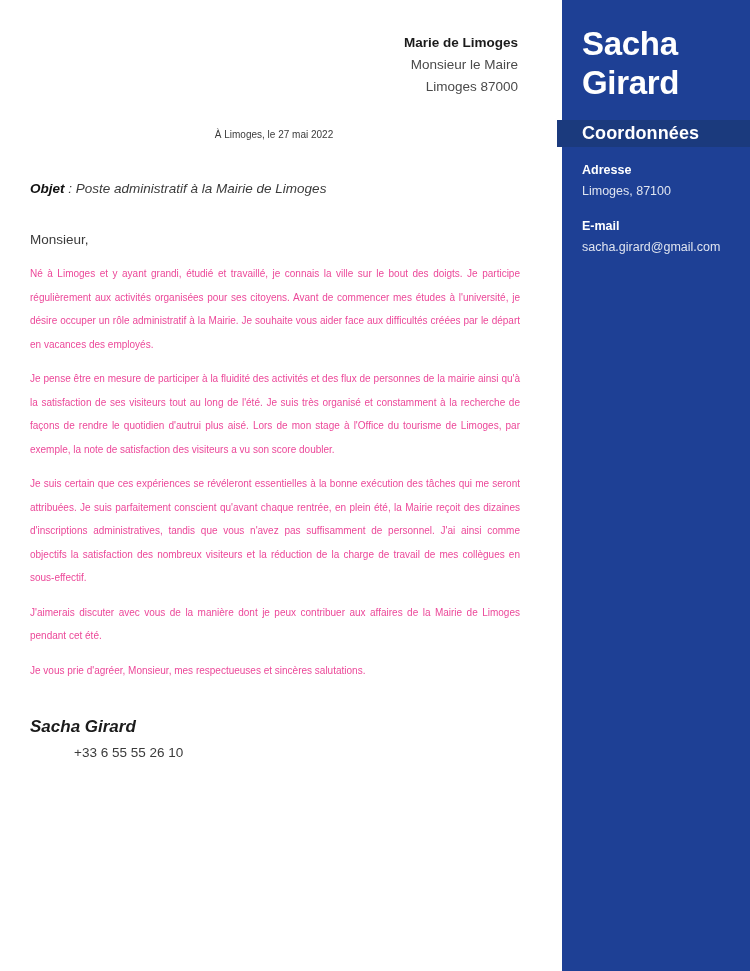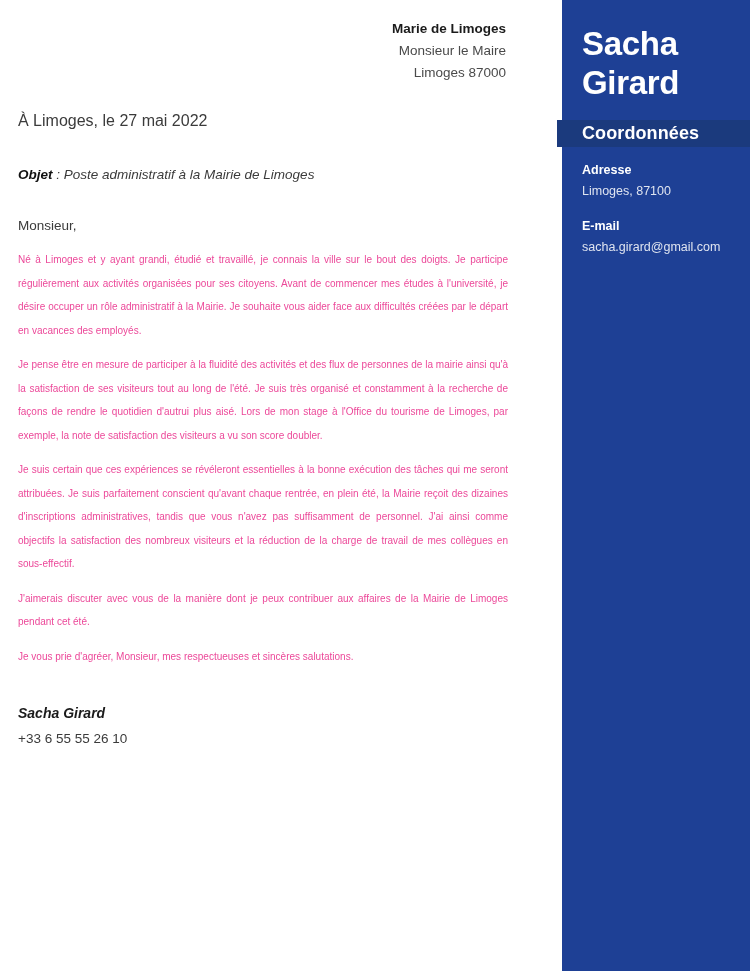--- a/index.html
+++ b/index.html
@@ -14,26 +14,26 @@
     position: relative;
     width: 750px;
     height: 971px;
     background: #ffffff;
     overflow: hidden;
   }
 
   
   .letter {
     position: absolute;
-    left: 0;
+    left: 12px;
     top: 0;
     width: 510px;
     height: 971px;
     box-sizing: border-box;
-    padding: 18px 0 0 18px;
+    padding: 32px 0 0 18px;
   }
   .letter-inner {
     width: 490px;
   }
 
   .recipient {
     text-align: right;
     color: #3b3b3b;
     font-size: 13.5px;
     line-height: 22px;
@@ -41,23 +41,23 @@
   }
   .recipient .r-name {
     font-weight: bold;
     color: #1b1b1b;
   }
   .recipient .r-line {
     color: #4a4a4a;
   }
 
   .dateline {
-    text-align: left;
-    color: #3b3b3b;
-    font-size: 16px;
+    text-align: center;
+    color: #3b3b3b;
+    font-size: 10px;
     line-height: 22px;
     margin-top: 26px;
     padding-right: 2px;
   }
 
   .subject {
     margin-top: 32px;
     font-size: 13.5px;
     line-height: 22px;
     color: #3b3b3b;
@@ -82,31 +82,32 @@
     color: #ec4899;
     text-align: justify;
     text-justify: inter-word;
     hyphens: none;
   }
 
   .signature {
     margin-top: 34px;
   }
   .sig-name {
-    font-size: 14px;
+    font-size: 17px;
     font-weight: bold;
     font-style: italic;
     color: #1b1b1b;
     line-height: 22px;
   }
   .sig-phone {
     font-size: 13.5px;
     color: #3b3b3b;
     line-height: 23px;
     margin-top: 3px;
+    margin-left: 44px;
   }
 
   
   .sidebar {
     position: absolute;
     left: 523px;
     top: 0;
     width: 227px;
     height: 971px;
     background: #1e4095;

